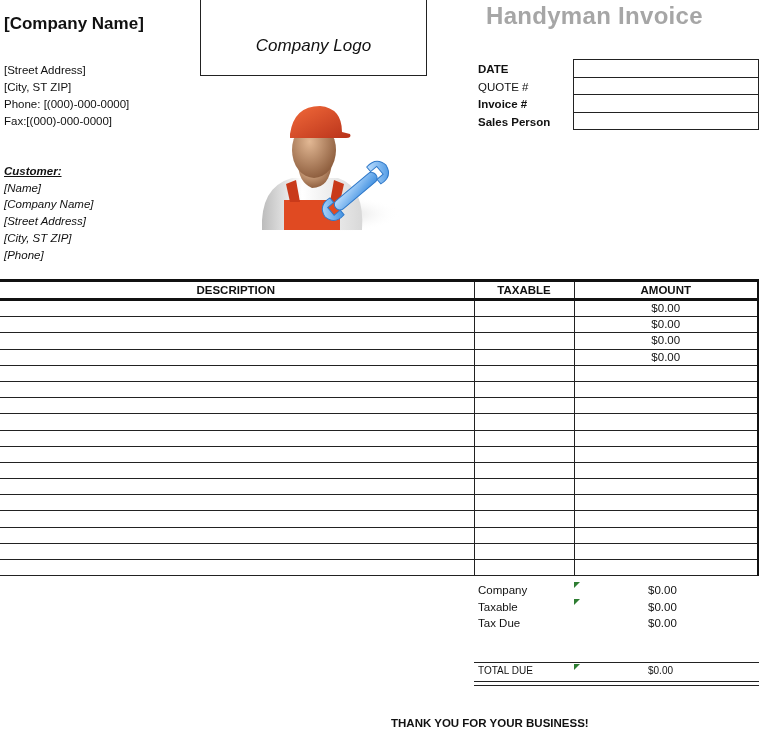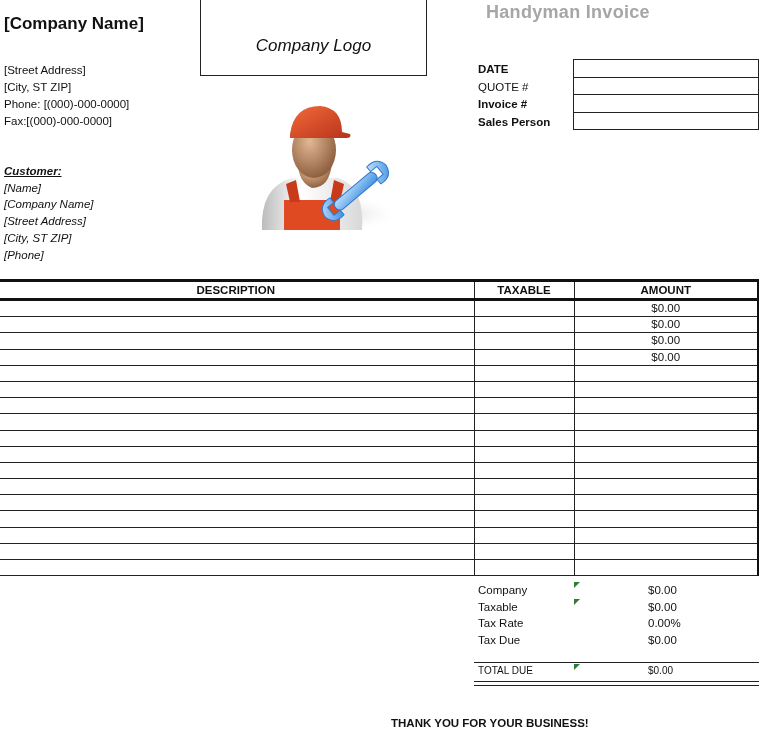--- a/index.html
+++ b/index.html
@@ -4,21 +4,21 @@
 <style>
   html, body { margin: 0; padding: 0; background: #ffffff; }
   body { width: 768px; height: 739px; position: relative; overflow: hidden;
          font-family: "Liberation Sans", "DejaVu Sans", sans-serif; color: #111; }
   .abs { position: absolute; }
   .company-name { left: 4px; top: 14px; font-size: 17px; font-weight: bold; white-space: nowrap; }
   .addr { left: 4px; top: 62px; font-size: 11.5px; line-height: 17px; }
   .logo-box { left: 200px; top: -2px; width: 227px; height: 78px; border: 1.5px solid #222; box-sizing: border-box;
               display: flex; align-items: center; justify-content: center; padding-top: 18px; }
   .logo-box span { font-style: italic; font-size: 17px; }
-  .doc-title { left: 486px; top: 2px; font-size: 18px; font-weight: bold; color: #a6a6a6; white-space: nowrap; letter-spacing: 0.3px; }
+  .doc-title { left: 486px; top: 2px; font-size: 24px; font-weight: bold; color: #a6a6a6; white-space: nowrap; letter-spacing: 0.3px; }
   .meta-labels { left: 478px; top: 61px; font-size: 11.5px; line-height: 17.5px; }
   .meta-labels div { height: 17.5px; }
   .meta-boxes { left: 573px; top: 59px; width: 186px; }
   .meta-box { height: 17.5px; border: 1.5px solid #222; border-bottom: none; box-sizing: border-box; }
   .meta-box:last-child { border-bottom: 1.5px solid #222; height: 18.5px; }
   .customer { left: 4px; top: 163px; font-size: 11.5px; line-height: 16.7px; font-style: italic; }
   .customer .hdr { font-weight: bold; text-decoration: underline; }
   .worker { left: 250px; top: 92px; width: 150px; height: 150px; }
   table.items { position: absolute; left: -2px; top: 279px; width: 760px; border-collapse: collapse; table-layout: fixed; font-size: 11.5px; }
   table.items th { height: 16px; border-top: 3px solid #111; border-bottom: 3px solid #111; font-weight: bold; text-align: center; padding: 0; }
@@ -227,24 +227,20 @@
     <span class="lbl">Company</span>
     <span class="flag"></span>
     <span class="val">$0.00</span>
   </div>
   <div class="sum-row">
     <span class="lbl">Taxable</span>
     <span class="flag"></span>
     <span class="val">$0.00</span>
   </div>
   <div class="sum-row">
-    <span class="lbl">Tax Rate</span>
-    <span class="val">0.00%</span>
-  </div>
-  <div class="sum-row">
     <span class="lbl">Tax Due</span>
     <span class="val">$0.00</span>
   </div>
 </div>
 
 <div class="abs total">
   <span class="lbl">TOTAL DUE</span>
   <span class="flag"></span>
   <span class="val">$0.00</span>
 </div>

